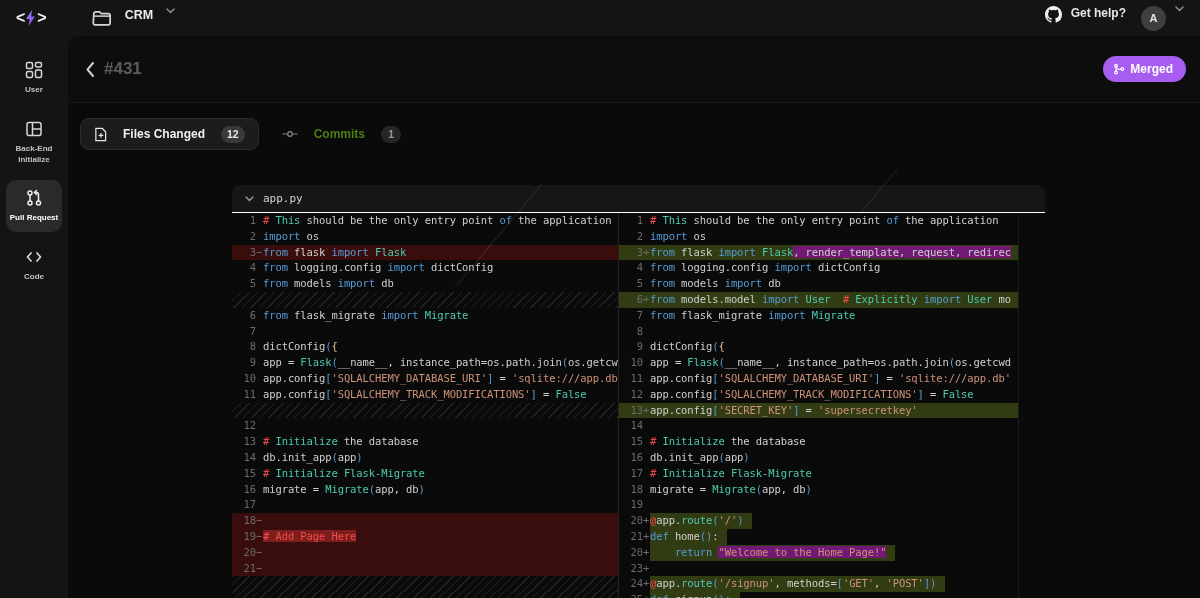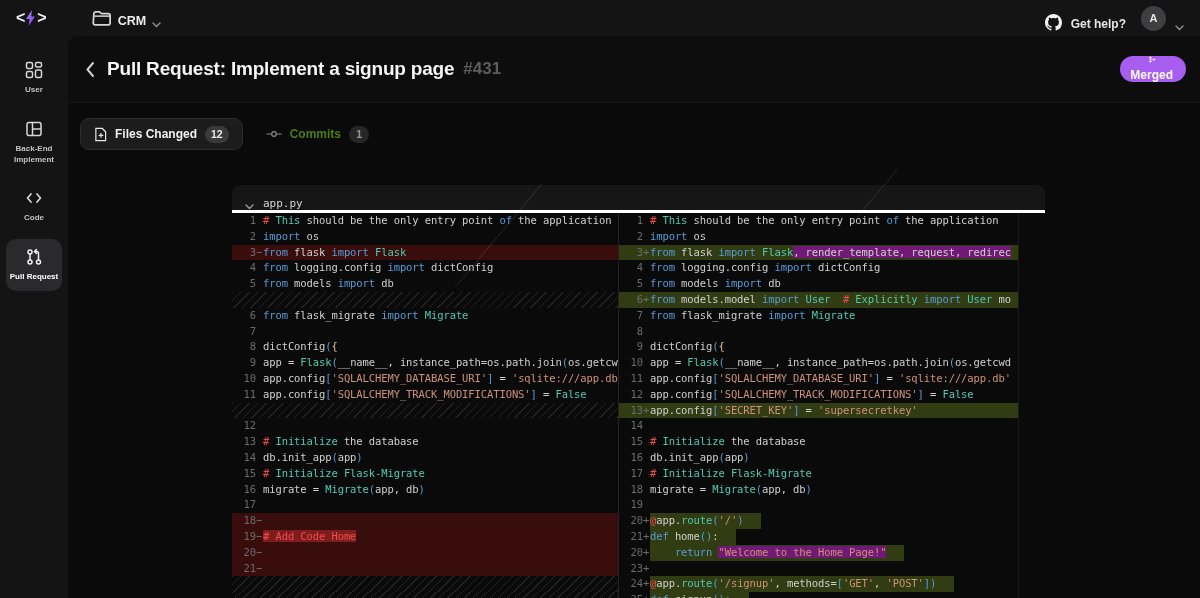--- a/index.html
+++ b/index.html
@@ -5,23 +5,23 @@
   * { margin:0; padding:0; box-sizing:border-box; }
   html,body { width:1200px; height:598px; overflow:hidden; background:#141414;
     font-family:"Liberation Sans", sans-serif; }
 
   
   .topbar { position:absolute; left:0; top:0; width:1200px; height:36px; background:#141414;
     display:flex; align-items:center; }
   .logo { display:flex; align-items:center; margin-left:16px; font-weight:700; font-size:16px;
     color:#f2f2f2; letter-spacing:-1px; }
   .logo svg { margin:0 1px; }
-  .project { display:flex; align-items:flex-end; gap:6px; margin-left:46px; cursor:pointer; }
+  .project { display:flex; align-items:flex-start; gap:13px; margin-left:46px; cursor:pointer; }
   .project .pname { color:#ececec; font-size:12.5px; font-weight:700; }
-  .top-right { margin-left:auto; display:flex; align-items:flex-end; gap:9px; margin-right:16px; }
+  .top-right { margin-left:auto; display:flex; align-items:flex-start; gap:9px; margin-right:16px; }
   .gethelp { color:#e6e6e6; font-size:12px; font-weight:600; }
   .avatar { width:25px; height:25px; border-radius:50%; background:#3f3f42; color:#e3e3e3;
     font-size:11px; font-weight:700; display:flex; align-items:center; justify-content:center; margin-left:6px; }
 
   
   .sidebar { position:absolute; left:0; top:36px; width:68px; bottom:0; background:#141414;
     display:flex; flex-direction:column; align-items:center; padding-top:16px; }
   .side-item { width:56px; display:flex; flex-direction:column; align-items:center; gap:5px;
     padding:8px 2px; margin-bottom:7px; border-radius:10px; cursor:pointer; }
   .side-item .lbl { font-size:8px; color:#c2c2c2; text-align:center; line-height:1.35; font-weight:600; }
@@ -32,58 +32,58 @@
   
   .main { position:absolute; left:68px; top:36px; right:0; bottom:0; background:#0a0a0a;
     border-radius:12px 0 0 0; overflow:hidden; }
   .titlebar { position:absolute; left:0; top:0; right:0; height:67px; background:#0d0d0d;
     border-bottom:1px solid rgba(255,255,255,0.045); display:flex; align-items:center; }
   .backbtn { margin-left:17px; display:flex; align-items:center; cursor:pointer; }
   .prtitle { margin-left:12px; font-size:19px; font-weight:700; color:#f5f5f5; letter-spacing:-0.2px; }
   .prnum { margin-left:9px; font-size:17px; font-weight:600; color:#5c5c5c; }
   .merged { margin-left:auto; margin-right:14px; background:#a75df0; color:#fff; font-size:12px;
     font-weight:700; border-radius:14px; height:26px; padding:0 13px 0 10px; display:flex;
-    align-items:center; gap:5px;flex-direction:column; }
+    align-items:center; gap:5px; }
 
   .tabsrow { position:absolute; left:12px; top:82px; display:flex; align-items:center; gap:10px; }
-  .tab { display:flex; align-items:center; gap:8px; height:32px; padding:0 13px; border-radius:9px;
+  .tab { display:flex; align-items:center; gap:16px; height:32px; padding:0 13px; border-radius:9px;
     cursor:pointer; }
   .tab.active { background:#1c1c1c; border:1px solid #2d2d2d; }
   .tab .tlabel { font-size:12px; font-weight:600; color:#4d7c0f; }
   .tab.active .tlabel { color:#f0f0f0; }
   .badge { min-width:20px; height:17px; border-radius:9px; padding:0 6px; font-size:10.5px;
     font-weight:700; display:flex; align-items:center; justify-content:center; }
   .tab.active .badge { background:#3a3a3a; color:#e8e8e8; }
   .tab:not(.active) .badge { background:#262626; color:#9a9a9a; }
 
   
   .scratch { position:absolute; width:0; border-left:1px solid rgba(255,255,255,0.10);
     transform:rotate(40deg); pointer-events:none; z-index:5; }
 
   
   .diffcard { position:absolute; left:164px; top:149px; width:813px; height:480px;
     background:#0a0a0a; border-radius:8px 8px 0 0; overflow:hidden; }
-  .filehdr { height:28px; background:#161616; display:flex; align-items:flex-end; gap:9px;
-    padding-left:13px; border-bottom:3px solid #ffffff; }
+  .filehdr { height:28px; background:#161616; display:flex; align-items:center; gap:9px;
+    padding-left:13px; border-bottom:1px solid #ffffff; }
   .filehdr .fname { font-family:"DejaVu Sans Mono", monospace; font-size:11px; color:#d4d4d4; }
   .diffbody { display:flex; height:385px; }
   .pane { overflow:hidden; position:relative; }
   .pane.left  { width:386px; }
   .pane.right { width:400px; border-right:1px solid #1b1b1b; }
   .pane-div { width:1px; background:#232323; }
 
   .row { height:15.8px; line-height:15.8px; display:flex; font-family:"DejaVu Sans Mono", monospace;
     font-size:10.5px; letter-spacing:-0.1px; white-space:pre; }
   .ln   { width:24px; text-align:right; color:#6b6b6b; flex:none; }
   .sign { width:7px; color:#6b6b6b; flex:none; }
   .code { flex:1; overflow:hidden; color:#cfcfcf; }
   .row.removed { background:#3a0d0d; }
   .row.added   { background:#313c12; }
   .row.gap { background:repeating-linear-gradient(135deg, rgba(255,255,255,0.10) 0 1px, transparent 1px 6px); }
-  .ablock { display:inline-block; background:#313c12; min-width:48px; padding-right:18px; }
+  .ablock { display:inline-block; background:#313c12; min-width:48px; padding-right:9px; }
   .row.removed .hl { background:#7e1d1d; }
   .row.added .hl, .ablock .hl { background:#701a75; }
 
   
   .p { color:#cfcfcf; } .k { color:#569cd6; } .t { color:#4ec9b0; } .s { color:#ce9178; }
   .c { color:#f14c4c; } .b { color:#569cd6; } .y { color:#e2c08d; } .r { color:#f14c4c; }
 </style>
 </head>
 <body>
 
@@ -132,54 +132,53 @@
     <span class="lbl">User</span>
   </div>
   <div class="side-item">
     <svg class="sicon" viewBox="0 0 20 20">
         <g fill="none" stroke="#d6d6d6" stroke-width="1.5">
           <rect x="3" y="3.5" width="14" height="13" rx="2"></rect>
           <path d="M8.5 3.5 v13"></path>
           <path d="M8.5 10 h8.5"></path>
         </g>
       </svg>
-    <span class="lbl">Back-End Implement</span>
-  </div>
-  <div class="side-item">
-    <svg class="sicon" viewBox="0 0 20 20">
-        <g fill="none" stroke="#d6d6d6" stroke-width="1.7" stroke-linecap="round" stroke-linejoin="round">
-          <path d="M7 6 L3.5 10 L7 14"></path>
-          <path d="M13 6 L16.5 10 L13 14"></path>
-        </g>
-      </svg>
-    <span class="lbl">Code</span>
+    <span class="lbl">Back-End Initialize</span>
   </div>
   <div class="side-item active">
     <svg class="sicon" viewBox="0 0 20 20">
         <g fill="none" stroke="#f0f0f0" stroke-width="1.5" stroke-linecap="round">
           <circle cx="6" cy="5" r="2"></circle>
           <circle cx="6" cy="15" r="2"></circle>
           <circle cx="14.5" cy="15" r="2"></circle>
           <path d="M6 7 v6"></path>
           <path d="M11 4.5 h1.5 a2 2 0 0 1 2 2 V13"></path>
           <path d="M12.5 2.5 L10.5 4.5 L12.5 6.5"></path>
         </g>
       </svg>
     <span class="lbl">Pull Request</span>
   </div>
+  <div class="side-item">
+    <svg class="sicon" viewBox="0 0 20 20">
+        <g fill="none" stroke="#d6d6d6" stroke-width="1.7" stroke-linecap="round" stroke-linejoin="round">
+          <path d="M7 6 L3.5 10 L7 14"></path>
+          <path d="M13 6 L16.5 10 L13 14"></path>
+        </g>
+      </svg>
+    <span class="lbl">Code</span>
+  </div>
 </div>
 
 <div class="main">
   <div class="titlebar">
     <span class="backbtn">
         <svg width="10" height="17" viewBox="0 0 10 17">
           <path d="M8 2 L2.5 8.5 L8 15" stroke="#cfcfcf" stroke-width="2" fill="none" stroke-linecap="round" stroke-linejoin="round"></path>
         </svg>
       </span>
-    <span class="prtitle">Pull Request: Implement a signup page</span>
     <span class="prnum">#431</span>
     <span class="merged">
       <svg width="12" height="12" viewBox="0 0 16 16">
           <g fill="none" stroke="#fff" stroke-width="1.6" stroke-linecap="round">
             <circle cx="4" cy="3.5" r="1.8"></circle>
             <circle cx="4" cy="12.5" r="1.8"></circle>
             <circle cx="12.5" cy="8" r="1.8"></circle>
             <path d="M4 5.3 v5.4"></path>
             <path d="M4 5.5 a5 5 0 0 0 5 3 h1.5"></path>
           </g>
@@ -236,21 +235,21 @@
           <div class="row ctx"><span class="ln">10</span><span class="sign"></span><span class="code"><span class="p">app.config</span><span class="b">[</span><span class="s">'SQLALCHEMY_DATABASE_URI'</span><span class="b">]</span><span class="p"> = </span><span class="s">'sqlite:///app.db</span></span></div>
           <div class="row ctx"><span class="ln">11</span><span class="sign"></span><span class="code"><span class="p">app.config</span><span class="b">[</span><span class="s">'SQLALCHEMY_TRACK_MODIFICATIONS'</span><span class="b">]</span><span class="p"> = </span><span class="t">False</span></span></div>
           <div class="row gap"></div>
           <div class="row ctx"><span class="ln">12</span><span class="sign"></span><span class="code"></span></div>
           <div class="row ctx"><span class="ln">13</span><span class="sign"></span><span class="code"><span class="c">#</span><span class="t"> Initialize</span><span class="p"> the database</span></span></div>
           <div class="row ctx"><span class="ln">14</span><span class="sign"></span><span class="code"><span class="p">db.init_app</span><span class="b">(</span><span class="p">app</span><span class="b">)</span></span></div>
           <div class="row ctx"><span class="ln">15</span><span class="sign"></span><span class="code"><span class="c">#</span><span class="t"> Initialize Flask-Migrate</span></span></div>
           <div class="row ctx"><span class="ln">16</span><span class="sign"></span><span class="code"><span class="p">migrate = </span><span class="t">Migrate</span><span class="b">(</span><span class="p">app, db</span><span class="b">)</span></span></div>
           <div class="row ctx"><span class="ln">17</span><span class="sign"></span><span class="code"></span></div>
           <div class="row removed"><span class="ln">18</span><span class="sign">−</span><span class="code"></span></div>
-          <div class="row removed"><span class="ln">19</span><span class="sign">−</span><span class="code"><span class="r hl"># Add Code Home</span></span></div>
+          <div class="row removed"><span class="ln">19</span><span class="sign">−</span><span class="code"><span class="r hl"># Add Page Here</span></span></div>
           <div class="row removed"><span class="ln">20</span><span class="sign">−</span><span class="code"></span></div>
           <div class="row removed"><span class="ln">21</span><span class="sign">−</span><span class="code"></span></div>
           <div class="row gap"></div>
           <div class="row gap"></div>
         </div>
       <div class="pane-div"></div>
       <div class="pane right" id="pane-right">
           <div class="row ctx"><span class="ln">1</span><span class="sign"></span><span class="code"><span class="c">#</span><span class="t"> This</span><span class="p"> should be the only entry point </span><span class="k">of</span><span class="p"> the application</span></span></div>
           <div class="row ctx"><span class="ln">2</span><span class="sign"></span><span class="code"><span class="k">import</span><span class="p"> os</span></span></div>
           <div class="row added"><span class="ln">3</span><span class="sign">+</span><span class="code"><span class="k">from</span><span class="p"> flask </span><span class="k">import</span><span class="t"> Flask</span><span class="p hl">, render_template, request, redirec</span></span></div>

